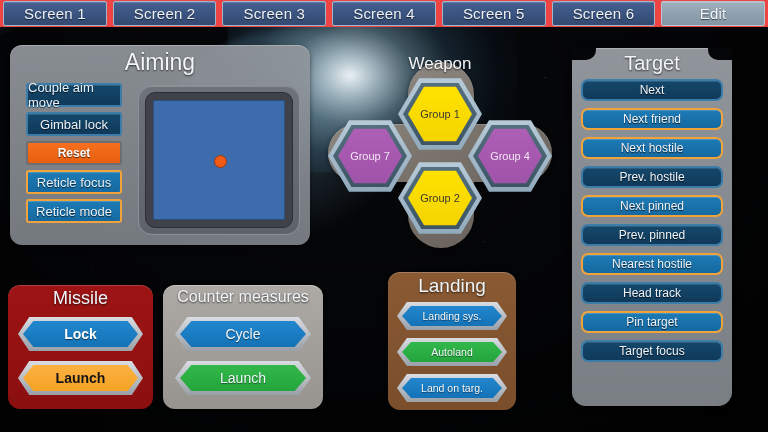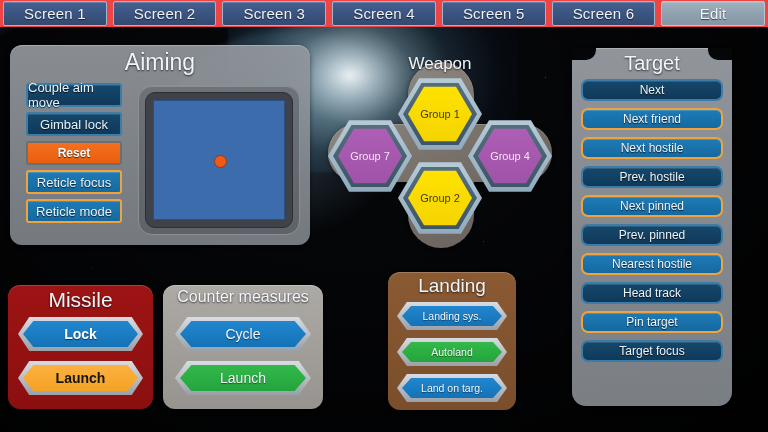--- a/index.html
+++ b/index.html
@@ -154,21 +154,21 @@
   .cv-orange{background:linear-gradient(180deg,#fcb040 0%,#f3a324 100%);}
   .cv-green{background:linear-gradient(180deg,#33b84b 0%,#23a53b 100%);}
   .chev-lbl{position:relative;z-index:3;font-size:14px;}
   .lbl-white{color:#ffffff;font-weight:bold;text-shadow:0 1px 1px rgba(0,0,0,.55);}
   .lbl-black{color:#141414;font-weight:bold;}
   .lbl-plain{color:#f4f8fb;text-shadow:0 1px 1px rgba(0,0,0,.5);}
 
   #missile{left:8px;top:285px;width:145px;height:124px;
      background:linear-gradient(180deg,#9e1414 0%,#8b0f0f 100%);border-radius:12px;
      box-shadow:inset 0 1px 0 rgba(255,255,255,.18),0 2px 5px rgba(0,0,0,.5);}
-  #missile .panel-title{top:3px;font-size:21px;}
+  #missile .panel-title{top:3px;font-size:18px;}
 
   #counter{left:163px;top:285px;width:160px;height:124px;
      background:linear-gradient(180deg,#adaaa6 0%,#97948f 100%);border-radius:12px;
      box-shadow:inset 0 1px 0 rgba(255,255,255,.28),0 2px 5px rgba(0,0,0,.5);}
   #counter .panel-title{top:3px;font-size:16px;}
 
   #landing{left:388px;top:272px;width:128px;height:138px;
      background:linear-gradient(180deg,#8a5a33 0%,#7a4e2b 100%);border-radius:12px;
      box-shadow:inset 0 1px 0 rgba(255,255,255,.2),0 2px 5px rgba(0,0,0,.5);}
   #landing .panel-title{top:3px;font-size:19px;}

